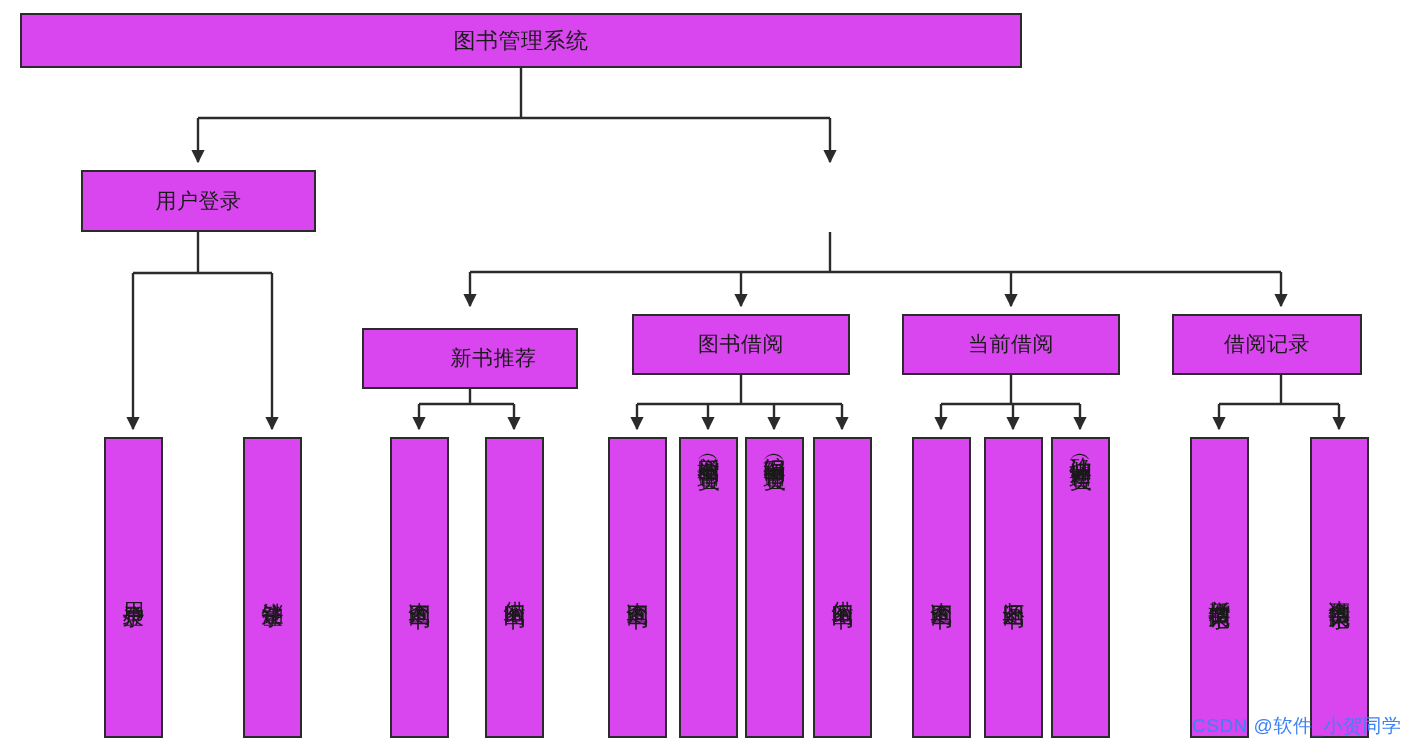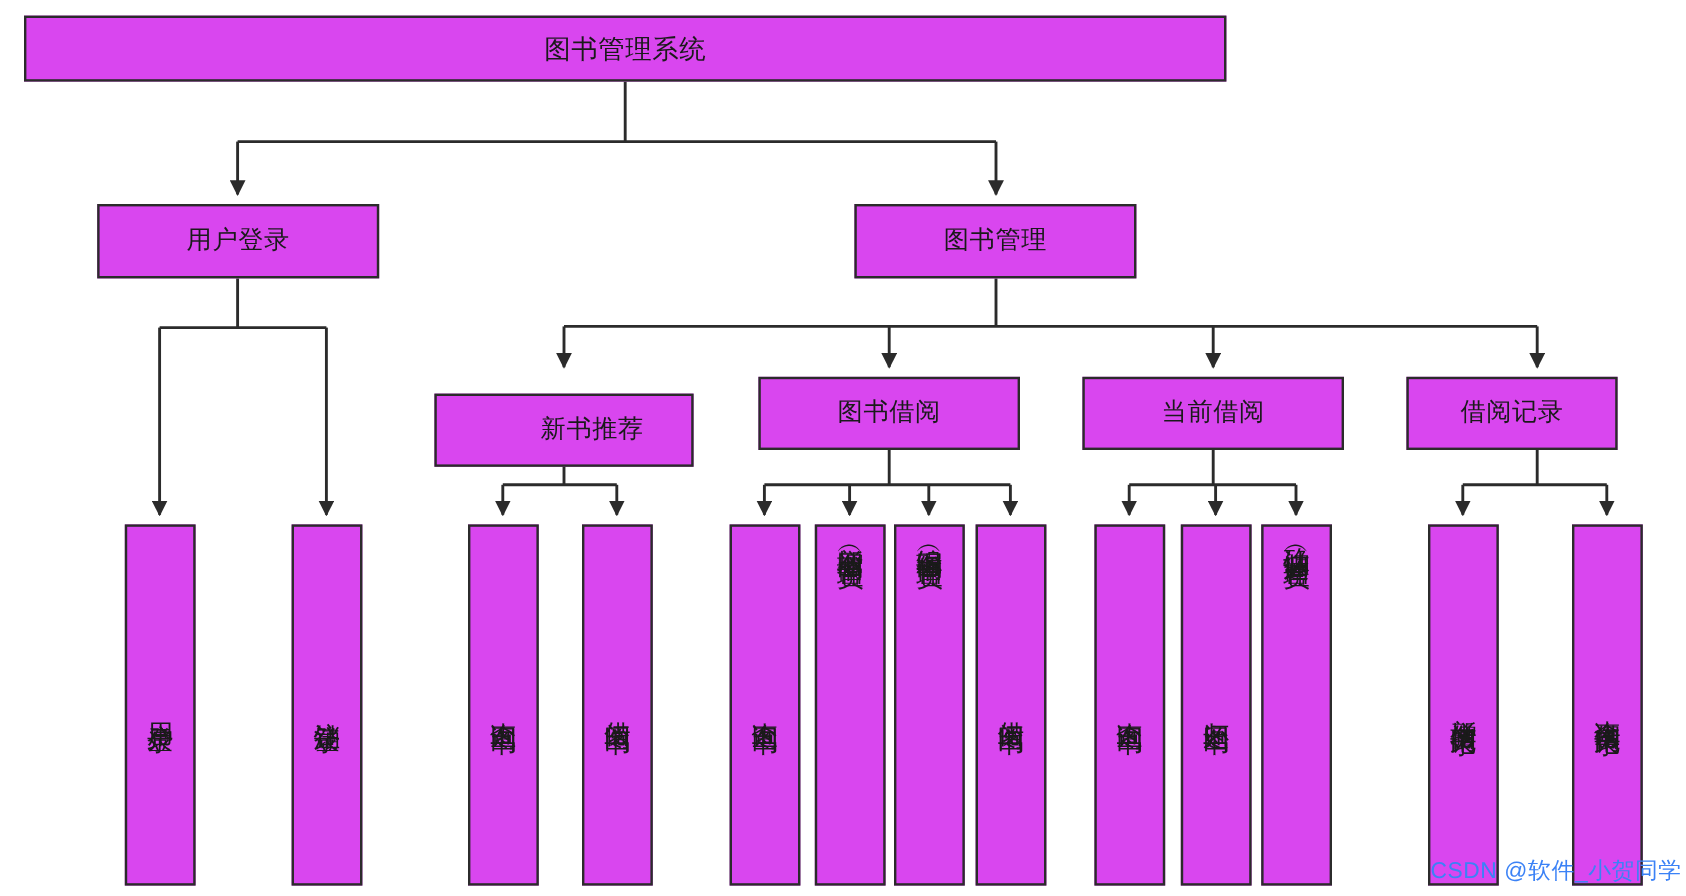--- a/index.html
+++ b/index.html
@@ -125,34 +125,31 @@
     </g>
   </svg>
 
   <div class="node root" style="left:20px; top:13px; width:1002px; height:55px;">
     <span class="label">图书管理系统</span>
   </div>
 
   <div class="node" style="left:81px; top:170px; width:235px; height:62px;">
     <span class="label">用户登录</span>
   </div>
-  <div class="node" style="left:712px; top:170px; width:235px; height:62px;">
-    <span class="label">图书管理</span>
-  </div>
 
   <div class="node" style="left:362px; top:328px; width:216px; height:61px;padding-left:47px;">
     <span class="label">新书推荐</span>
   </div>
   <div class="node" style="left:632px; top:314px; width:218px; height:61px;">
     <span class="label">图书借阅</span>
   </div>
   <div class="node" style="left:902px; top:314px; width:218px; height:61px;">
     <span class="label">当前借阅</span>
   </div>
-  <div class="node" style="left:1172px; top:314px; width:176px; height:61px;">
+  <div class="node" style="left:1172px; top:314px; width:190px; height:61px;">
     <span class="label">借阅记录</span>
   </div>
 
   <div class="node vertical centered" style="left:104px; top:437px; width:59px; height:301px;">
     <span class="label">用户登录</span>
   </div>
   <div class="node vertical centered" style="left:243px; top:437px; width:59px; height:301px;">
     <span class="label">注销登录</span>
   </div>
 

